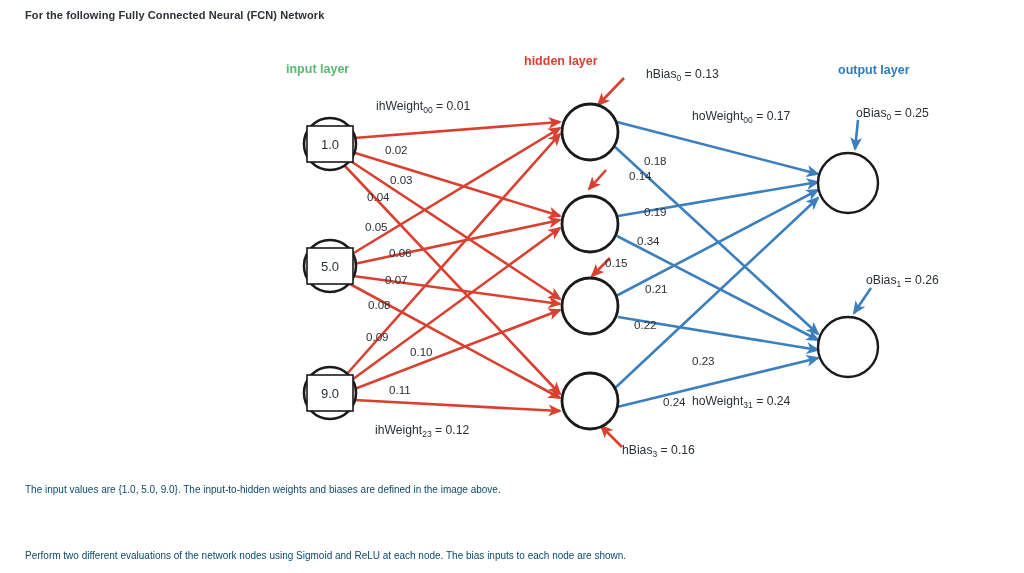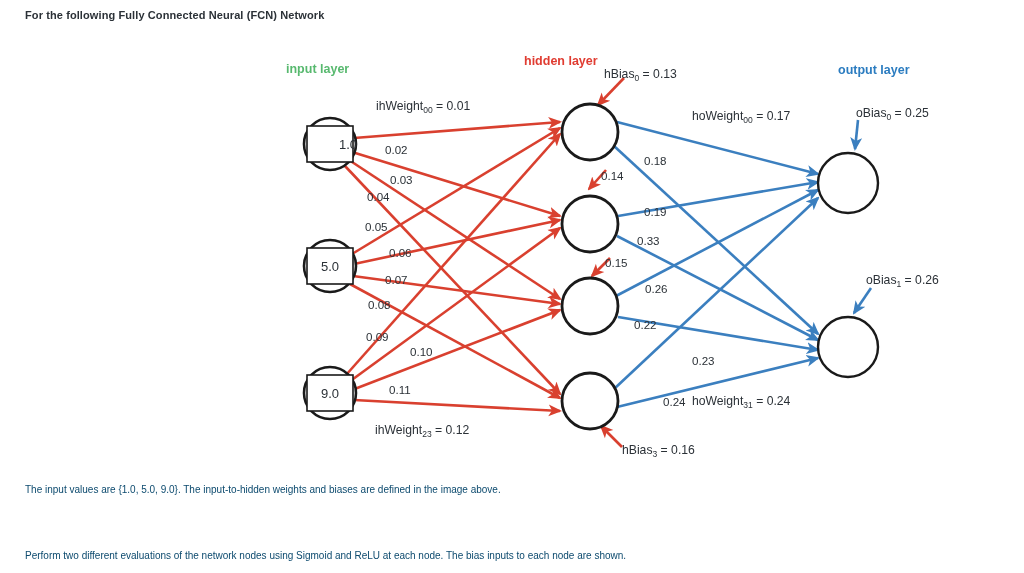--- a/index.html
+++ b/index.html
@@ -152,46 +152,46 @@
   <g fill="#ffffff" stroke="#1a1a1a" stroke-width="2.4">
     <circle cx="848" cy="183" r="30"></circle>
     <circle cx="848" cy="347" r="30"></circle>
   </g>
 </svg>
 
 <div class="layer-label input">input layer</div>
 <div class="layer-label hidden">hidden layer</div>
 <div class="layer-label output">output layer</div>
 
-<div class="node-text" style="left:330px; top:144px;margin-left:18px;">1.0</div>
+<div class="node-text" style="left:330px; top:144px;">1.0</div>
 <div class="node-text" style="left:330px; top:266px;">5.0</div>
 <div class="node-text" style="left:330px; top:393px;">9.0</div>
 
 <div id="label-layer">
     <div class="wlabel big" style="left: 376px; top: 99px;">ihWeight<sub>00</sub> = 0.01</div>
     <div class="wlabel" style="left: 385px; top: 143px;">0.02</div>
     <div class="wlabel" style="left: 390px; top: 173px;">0.03</div>
     <div class="wlabel" style="left: 367px; top: 190px;">0.04</div>
     <div class="wlabel" style="left: 365px; top: 220px;">0.05</div>
     <div class="wlabel" style="left: 389px; top: 246px;">0.06</div>
     <div class="wlabel" style="left: 385px; top: 273px;">0.07</div>
     <div class="wlabel" style="left: 368px; top: 298px;">0.08</div>
     <div class="wlabel" style="left: 366px; top: 330px;">0.09</div>
     <div class="wlabel" style="left: 398px; top: 345px; padding-left: 12px;">0.10</div>
     <div class="wlabel" style="left: 389px; top: 383px;">0.11</div>
     <div class="wlabel big" style="left: 375px; top: 423px;">ihWeight<sub>23</sub> = 0.12</div>
-    <div class="wlabel big" style="left: 588px; top: 67px; padding-left: 16px;">hBias<sub>0</sub> = 0.13</div>
-    <div class="wlabel" style="left: 601px; top: 169px;">0.14</div>
+    <div class="wlabel big" style="left: 630px; top: 67px; padding-left: 16px;">hBias<sub>0</sub> = 0.13</div>
+    <div class="wlabel" style="left: 601px; top: 169px; padding-left: 28px;">0.14</div>
     <div class="wlabel" style="left: 605px; top: 256px;">0.15</div>
     <div class="wlabel big" style="left: 622px; top: 443px;">hBias<sub>3</sub> = 0.16</div>
     <div class="wlabel big" style="left: 692px; top: 109px;">hoWeight<sub>00</sub> = 0.17</div>
     <div class="wlabel" style="left: 644px; top: 154px;">0.18</div>
     <div class="wlabel" style="left: 644px; top: 205px;">0.19</div>
-    <div class="wlabel" style="left: 637px; top: 234px;">0.33</div>
-    <div class="wlabel" style="left: 645px; top: 282px;">0.26</div>
+    <div class="wlabel" style="left: 637px; top: 234px;">0.34</div>
+    <div class="wlabel" style="left: 645px; top: 282px;">0.21</div>
     <div class="wlabel" style="left: 634px; top: 318px;">0.22</div>
     <div class="wlabel" style="left: 647px; top: 354px; padding-left: 45px;">0.23</div>
     <div class="wlabel big" style="left: 692px; top: 394px;">hoWeight<sub>31</sub> = 0.24</div>
     <div class="wlabel big" style="left: 856px; top: 106px;">oBias<sub>0</sub> = 0.25</div>
     <div class="wlabel big" style="left: 866px; top: 273px;">oBias<sub>1</sub> = 0.26</div>
     <div class="wlabel" style="left: 642px; top: 395px; padding-left: 21px;">0.24</div>
   </div>
 
 <div class="body-line l1">The input values are {1.0, 5.0, 9.0}. The input-to-hidden weights and biases are defined in the image above.</div>
 <div class="body-line l2">Perform two different evaluations of the network nodes using Sigmoid and ReLU at each node.  The bias inputs to each node are shown.</div>

